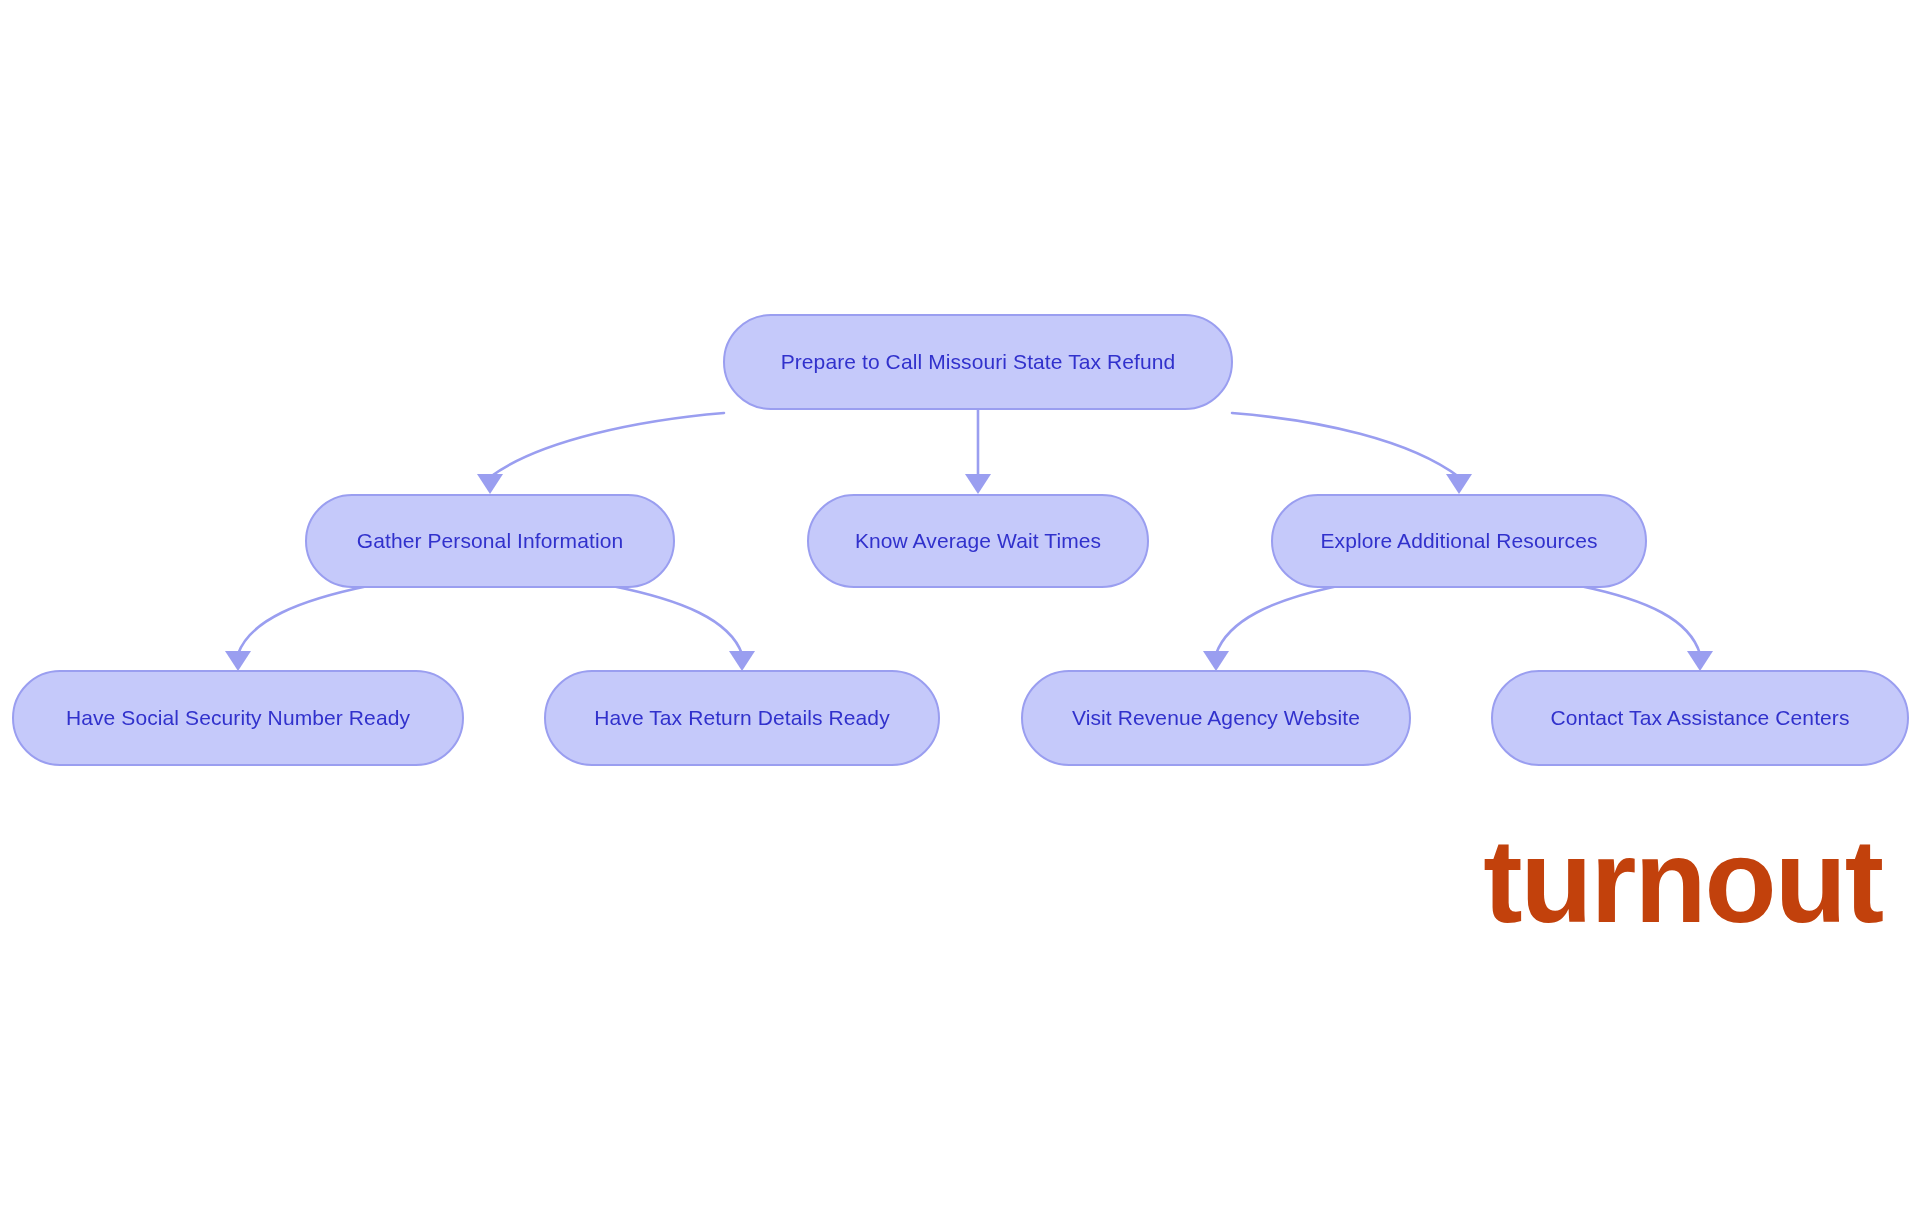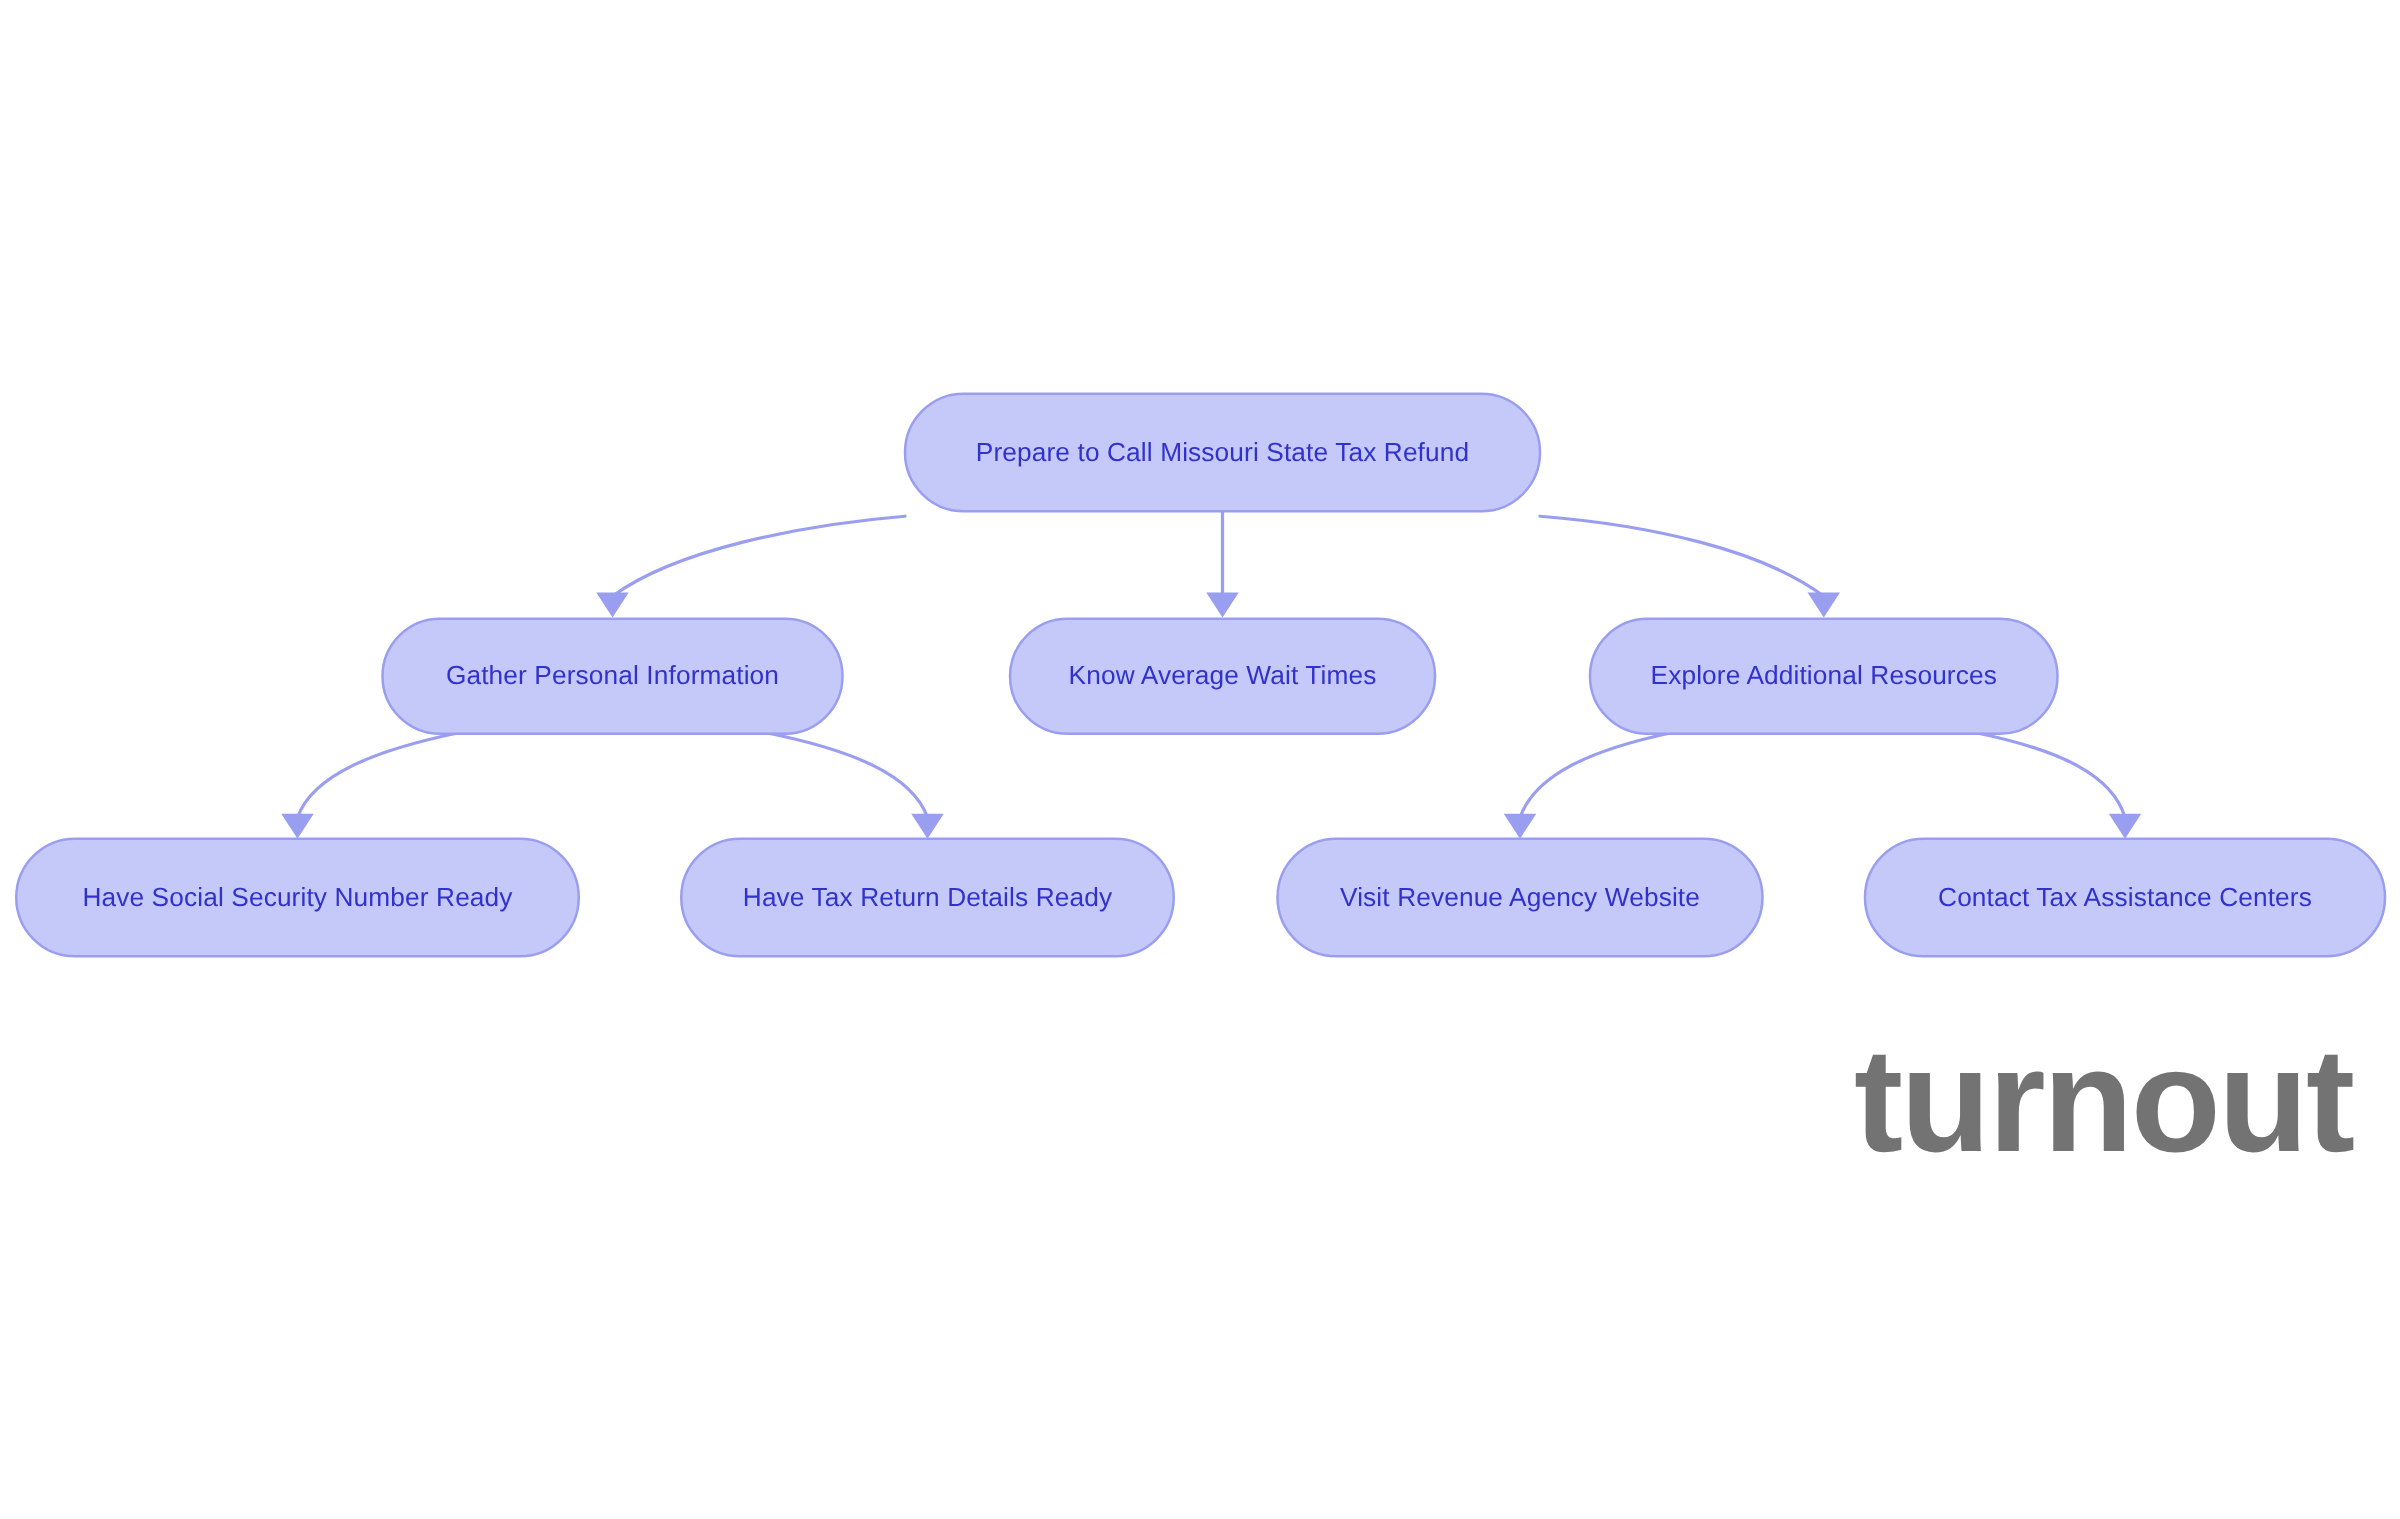--- a/index.html
+++ b/index.html
@@ -53,21 +53,21 @@
     fill: #9a9ef0;
     stroke: none;
   }
   .brand-logo {
     position: absolute;
     right: 38px;
     bottom: 18px;
     font-family: "Liberation Sans", "DejaVu Sans", sans-serif;
     font-size: 118px;
     font-weight: bold;
-    color: #737373;
+    color: #c2410c;
     letter-spacing: -2px;
     line-height: 1;
     user-select: none;
   }
 </style>
 </head>
 <body>
 
 <div id="canvas">
 

